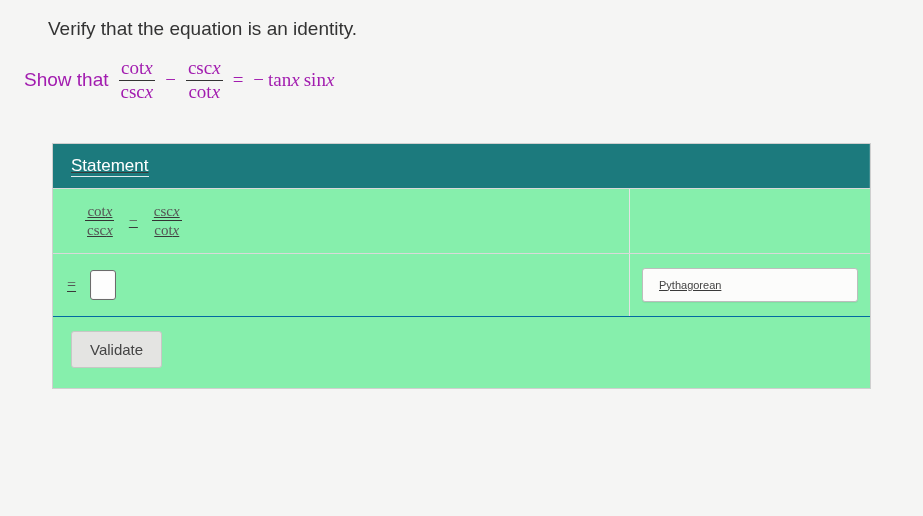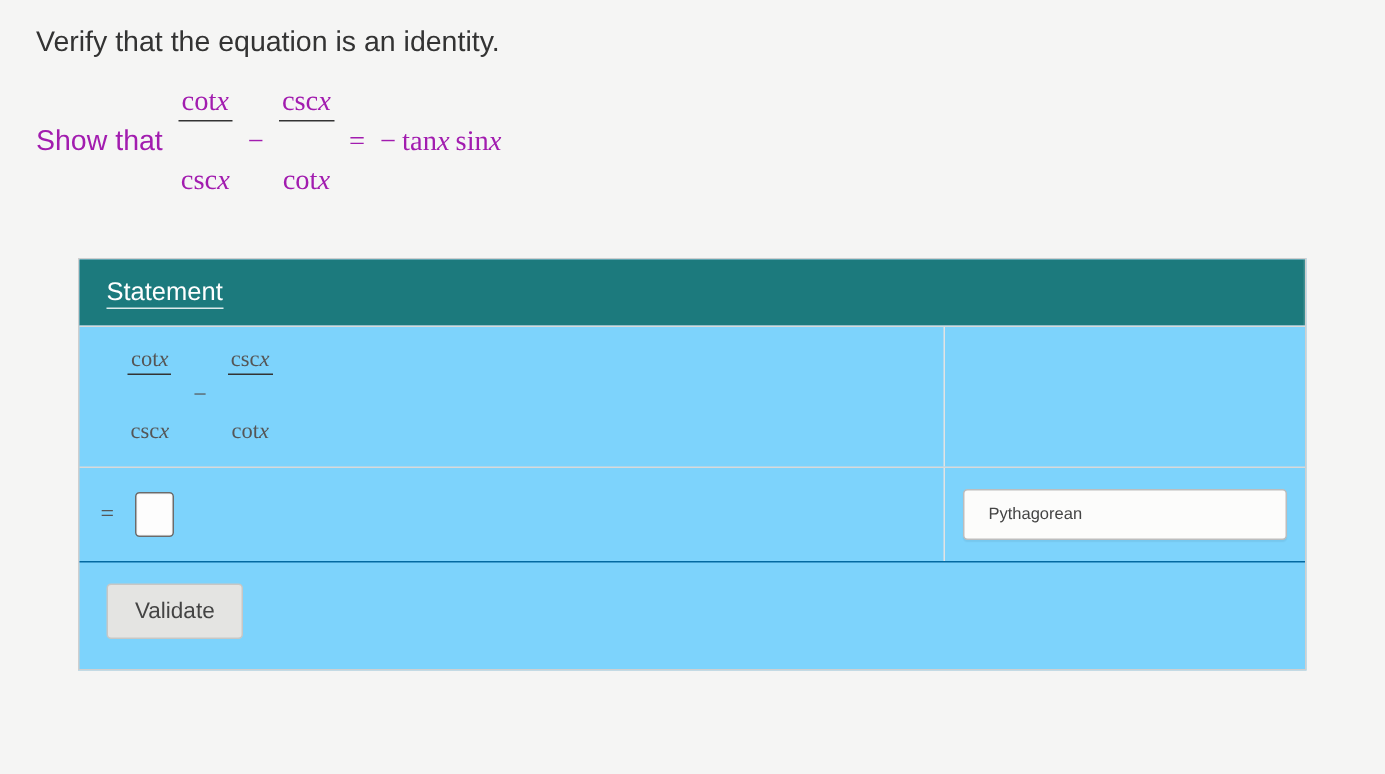--- a/index.html
+++ b/index.html
@@ -9,47 +9,48 @@
     background: #f5f5f4;
     font-family: Arial, Helvetica, sans-serif;
     color: #3a3a3a;
     width: 923px;
     height: 516px;
   }
   .title {
     font-size: 19px;
     color: #333;
     margin-bottom: 18px;
+    margin-left: 24px;
   }
   .show-that {
     display: flex;
     align-items: center;
     gap: 10px;
     font-size: 19px;
     color: #a21caf;
     margin-bottom: 40px;
   }
   .frac {
     display: inline-flex;
     flex-direction: column;
     align-items: center;
     vertical-align: middle;
     font-family: "Times New Roman", serif;
     line-height: 1.1;
-    gap: 29px;
   }
   .frac .num { padding: 0 2px 1px 2px; border-bottom: 1.2px solid #333; }
   .frac .den { padding: 1px 2px 0 2px; }
   .mathvar { font-style: italic; font-family: "Times New Roman", serif; }
   .mathfn  { font-family: "Times New Roman", serif; }
 
   .proof-box {
     margin: 0 28px;
     border: 1px solid #cfcfcf;
-    background: #7dd3fc;
+    background: #86efac;
+    text-decoration: underline;
   }
   .header-row {
     display: flex;
     background: #1c7a7d;
     color: #fff;
     font-size: 17px;
   }
   .header-row .col-statement {
     flex: 1;
     padding: 12px 18px;

